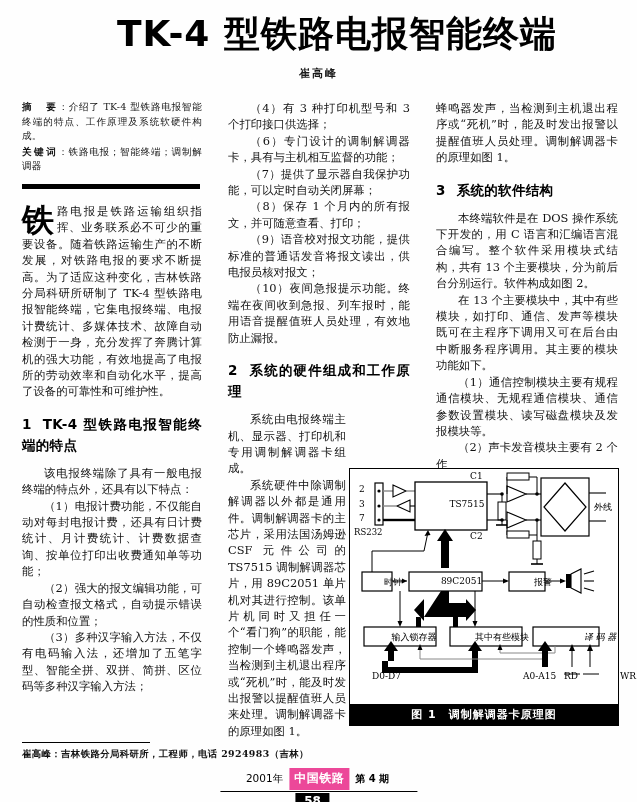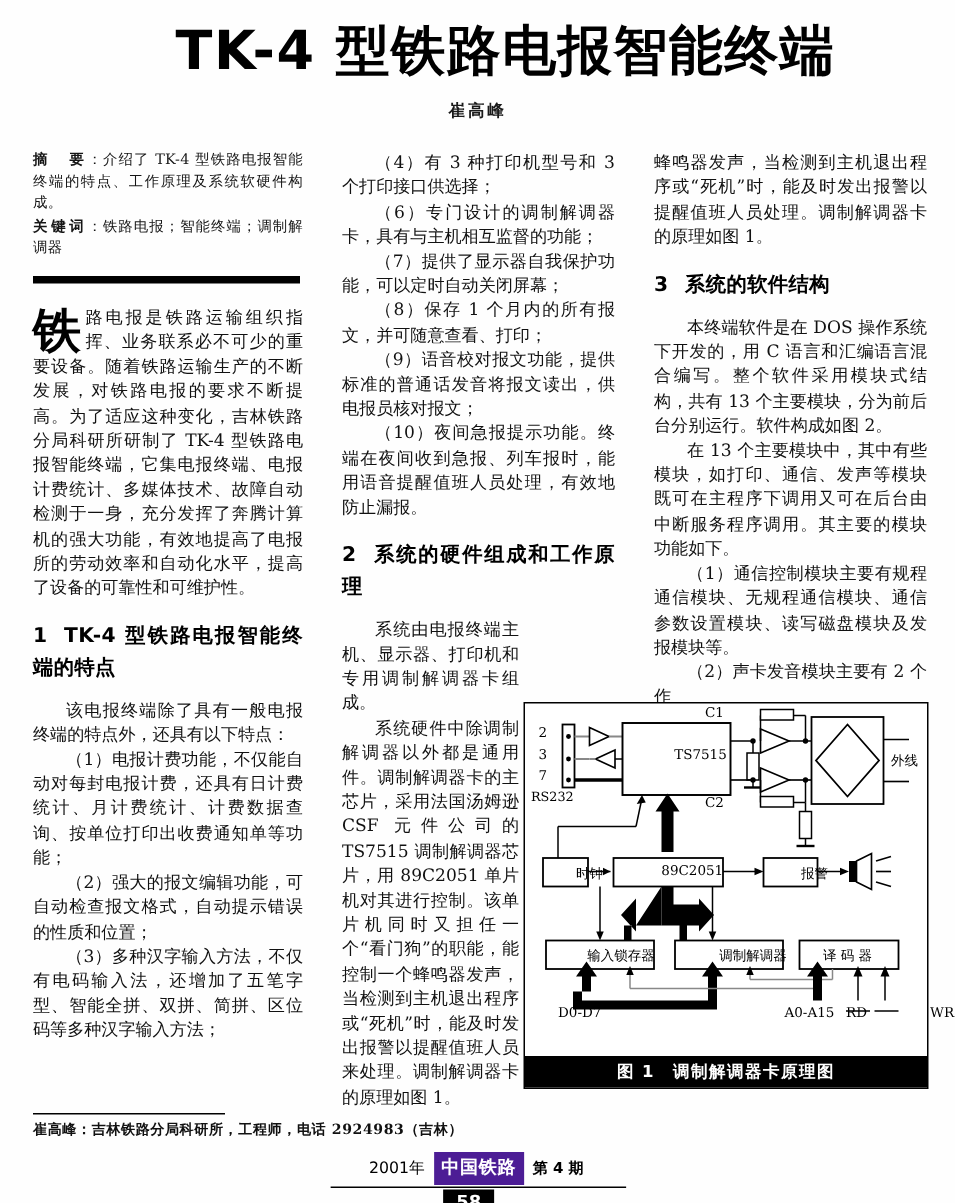--- a/index.html
+++ b/index.html
@@ -161,21 +161,21 @@
     border-bottom: 1.6px solid #000;
     padding-bottom: 1px;
   }
   .footer-year {
     font-size: 10.5px;
     font-family: "DejaVu Sans", "Liberation Sans", sans-serif;
     padding: 0 6px 0 26px;
     color: #000;
   }
   .footer-brand {
-    background: #4c1d95;
+    background: #ec4899;
     color: #fff;
     font-family: "DejaVu Sans", "Liberation Sans", sans-serif;
     font-weight: bold;
     font-size: 12px;
     padding: 2px 5px 3px 5px;
     letter-spacing: 0.5px;
   }
   .footer-issue {
     font-size: 10px;
     font-family: "DejaVu Sans", "Liberation Sans", sans-serif;
@@ -442,22 +442,22 @@
     <div class="fg-label" style="left:120px; top:2px;">C1</div>
     <div class="fg-label" style="left:120px; top:62px;">C2</div>
 
     <div class="fg-label" style="left:244px; top:32px;">外线</div>
 
     <div class="fg-boxlabel" style="left:12px; top:107px; width:30px;">时钟</div>
     <div class="fg-boxlabel" style="left:59px; top:107px; width:73px;">89C2051</div>
     <div class="fg-boxlabel" style="left:159px; top:107px; width:36px;">报警</div>
 
     <div class="fg-boxlabel" style="left:14px;  top:162px; width:68px;">输入锁存器</div>
-    <div class="fg-boxlabel" style="left:100px; top:162px; width:72px;">调制解调器</div>
-    <div class="fg-boxlabel" style="left:166px; top:162px; width:66px;">译 码 器</div>
+    <div class="fg-boxlabel" style="left:100px; top:162px; width:72px;">其中有些模块</div>
+    <div class="fg-boxlabel" style="left:201px; top:162px; width:66px;font-style:italic;">译 码 器</div>
 
     <div class="fg-label" style="left:22px;  top:202px;">D0-D7</div>
     <div class="fg-label" style="left:173px; top:202px;">A0-A15</div>
     <div class="fg-label" style="left:214px; top:202px;">RD</div>
     <div class="fg-label" style="left:222px; top:202px;margin-left:48px;">WR</div>
 
     <div class="fig-caption">
       <span class="cap-num">图 1</span>
       <span>调制解调器卡原理图</span>
     </div>

